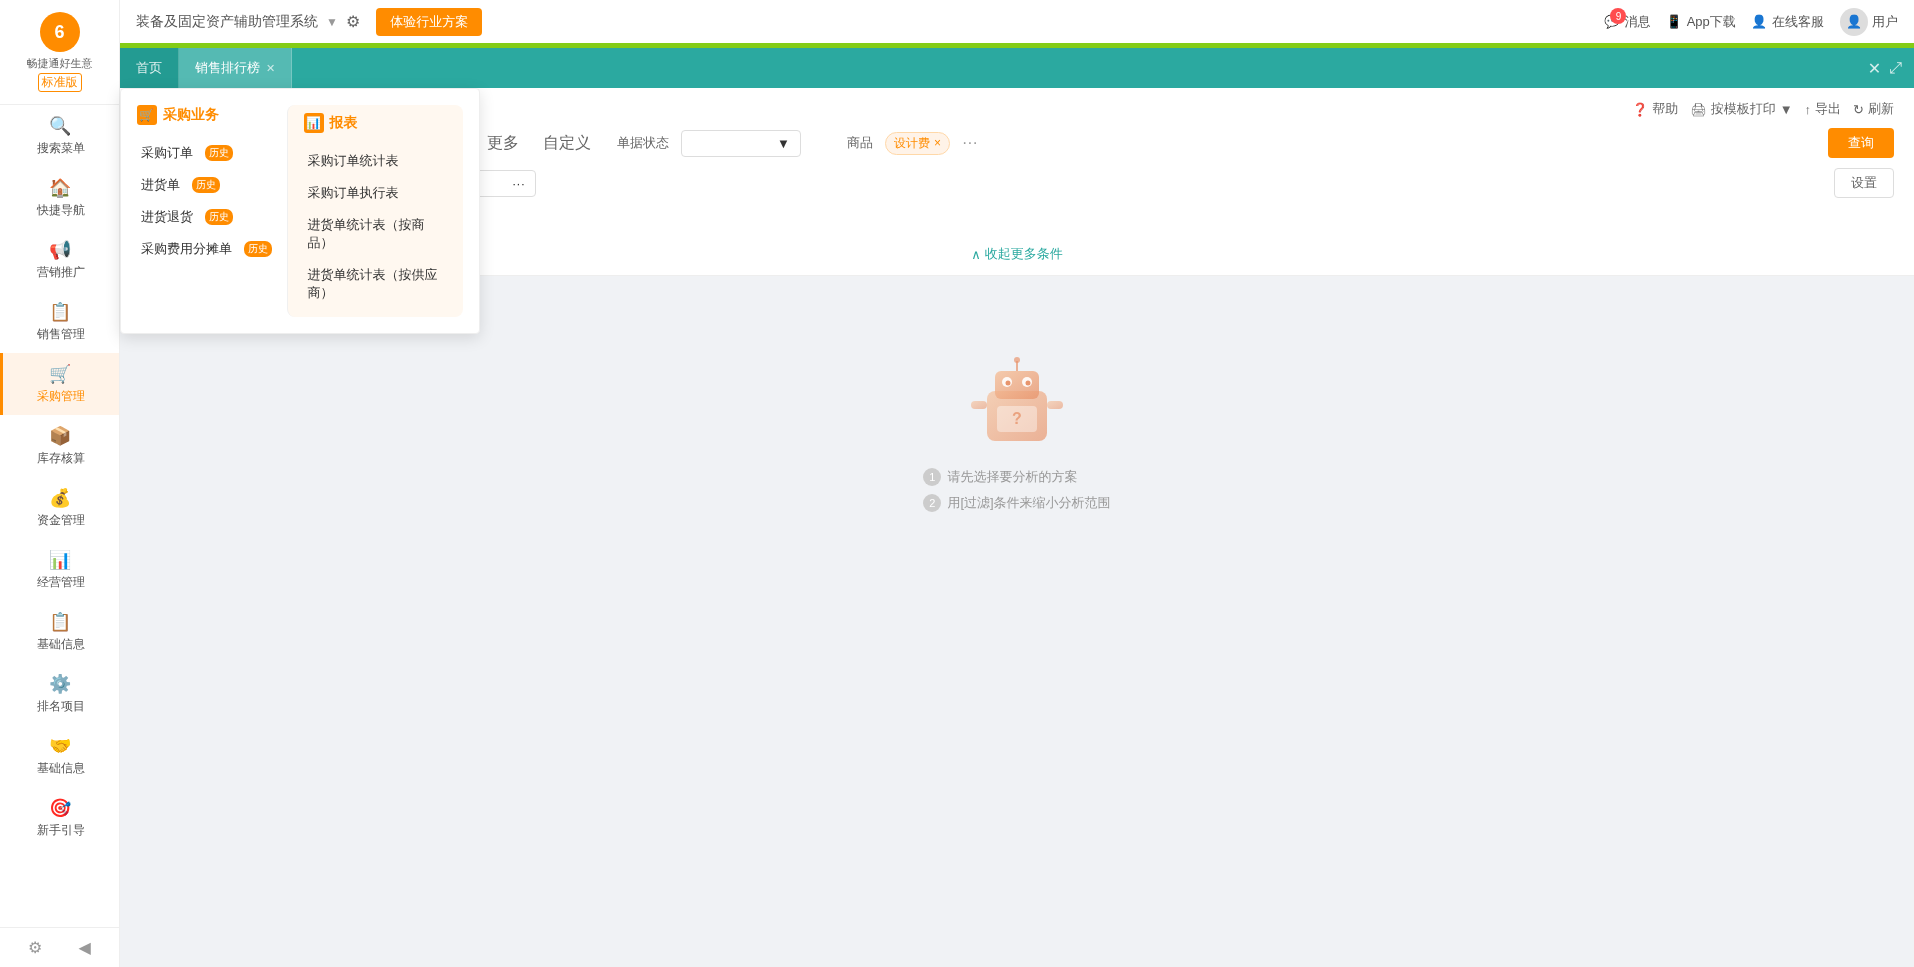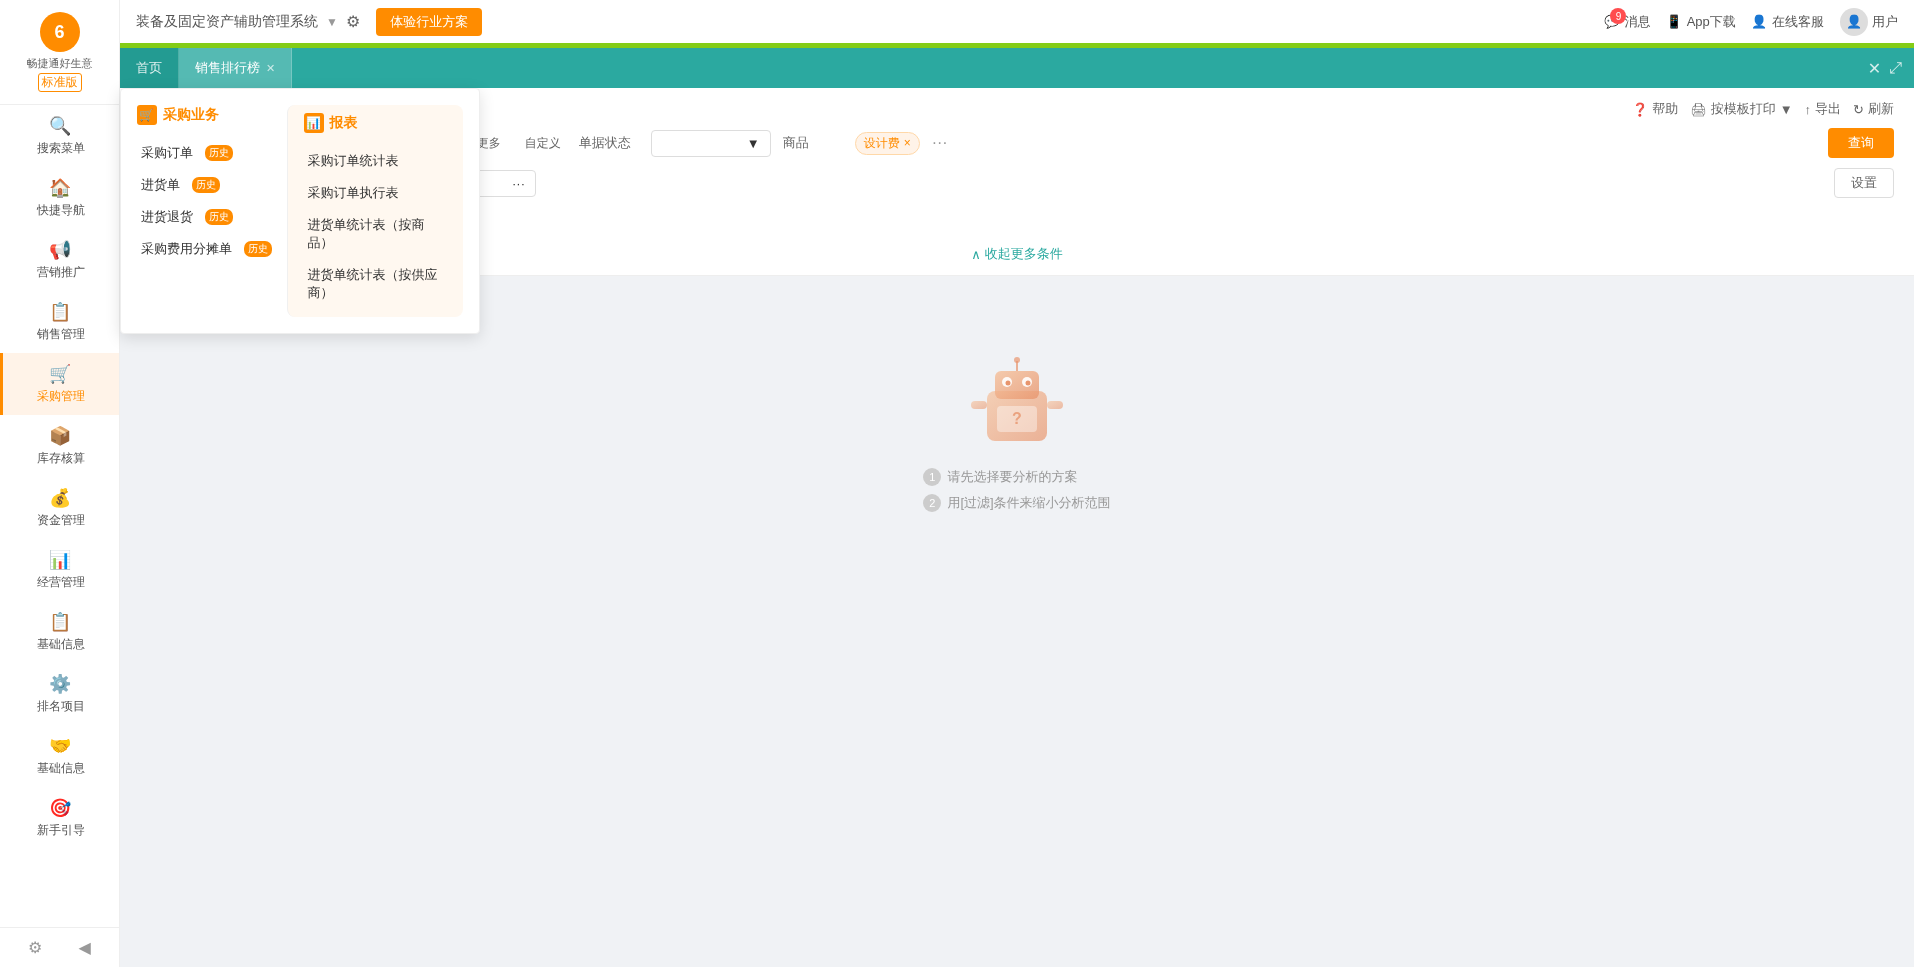--- a/index.html
+++ b/index.html
@@ -235,37 +235,38 @@
       gap: 4px;
       color: #666;
       font-size: 13px;
       cursor: pointer;
     }
     .filter-label {
       color: #666;
       font-size: 13px;
       white-space: nowrap;
       min-width: 60px;
+      text-align: right;
     }
     .filter-date-range {
       display: flex;
       align-items: center;
       border: 1px solid #ddd;
       border-radius: 4px;
       padding: 4px 10px;
       background: #fff;
       font-size: 13px;
       gap: 6px;
       color: #333;
     }
     .filter-tag {
       display: flex;
       align-items: center;
       gap: 4px;
-      font-size: 12px;
+      font-size: 16px;
       color: #666;
       cursor: pointer;
       padding: 2px 6px;
       border-radius: 3px;
     }
     .filter-select {
       border: 1px solid #ddd;
       border-radius: 4px;
       padding: 5px 10px;
       font-size: 13px;

